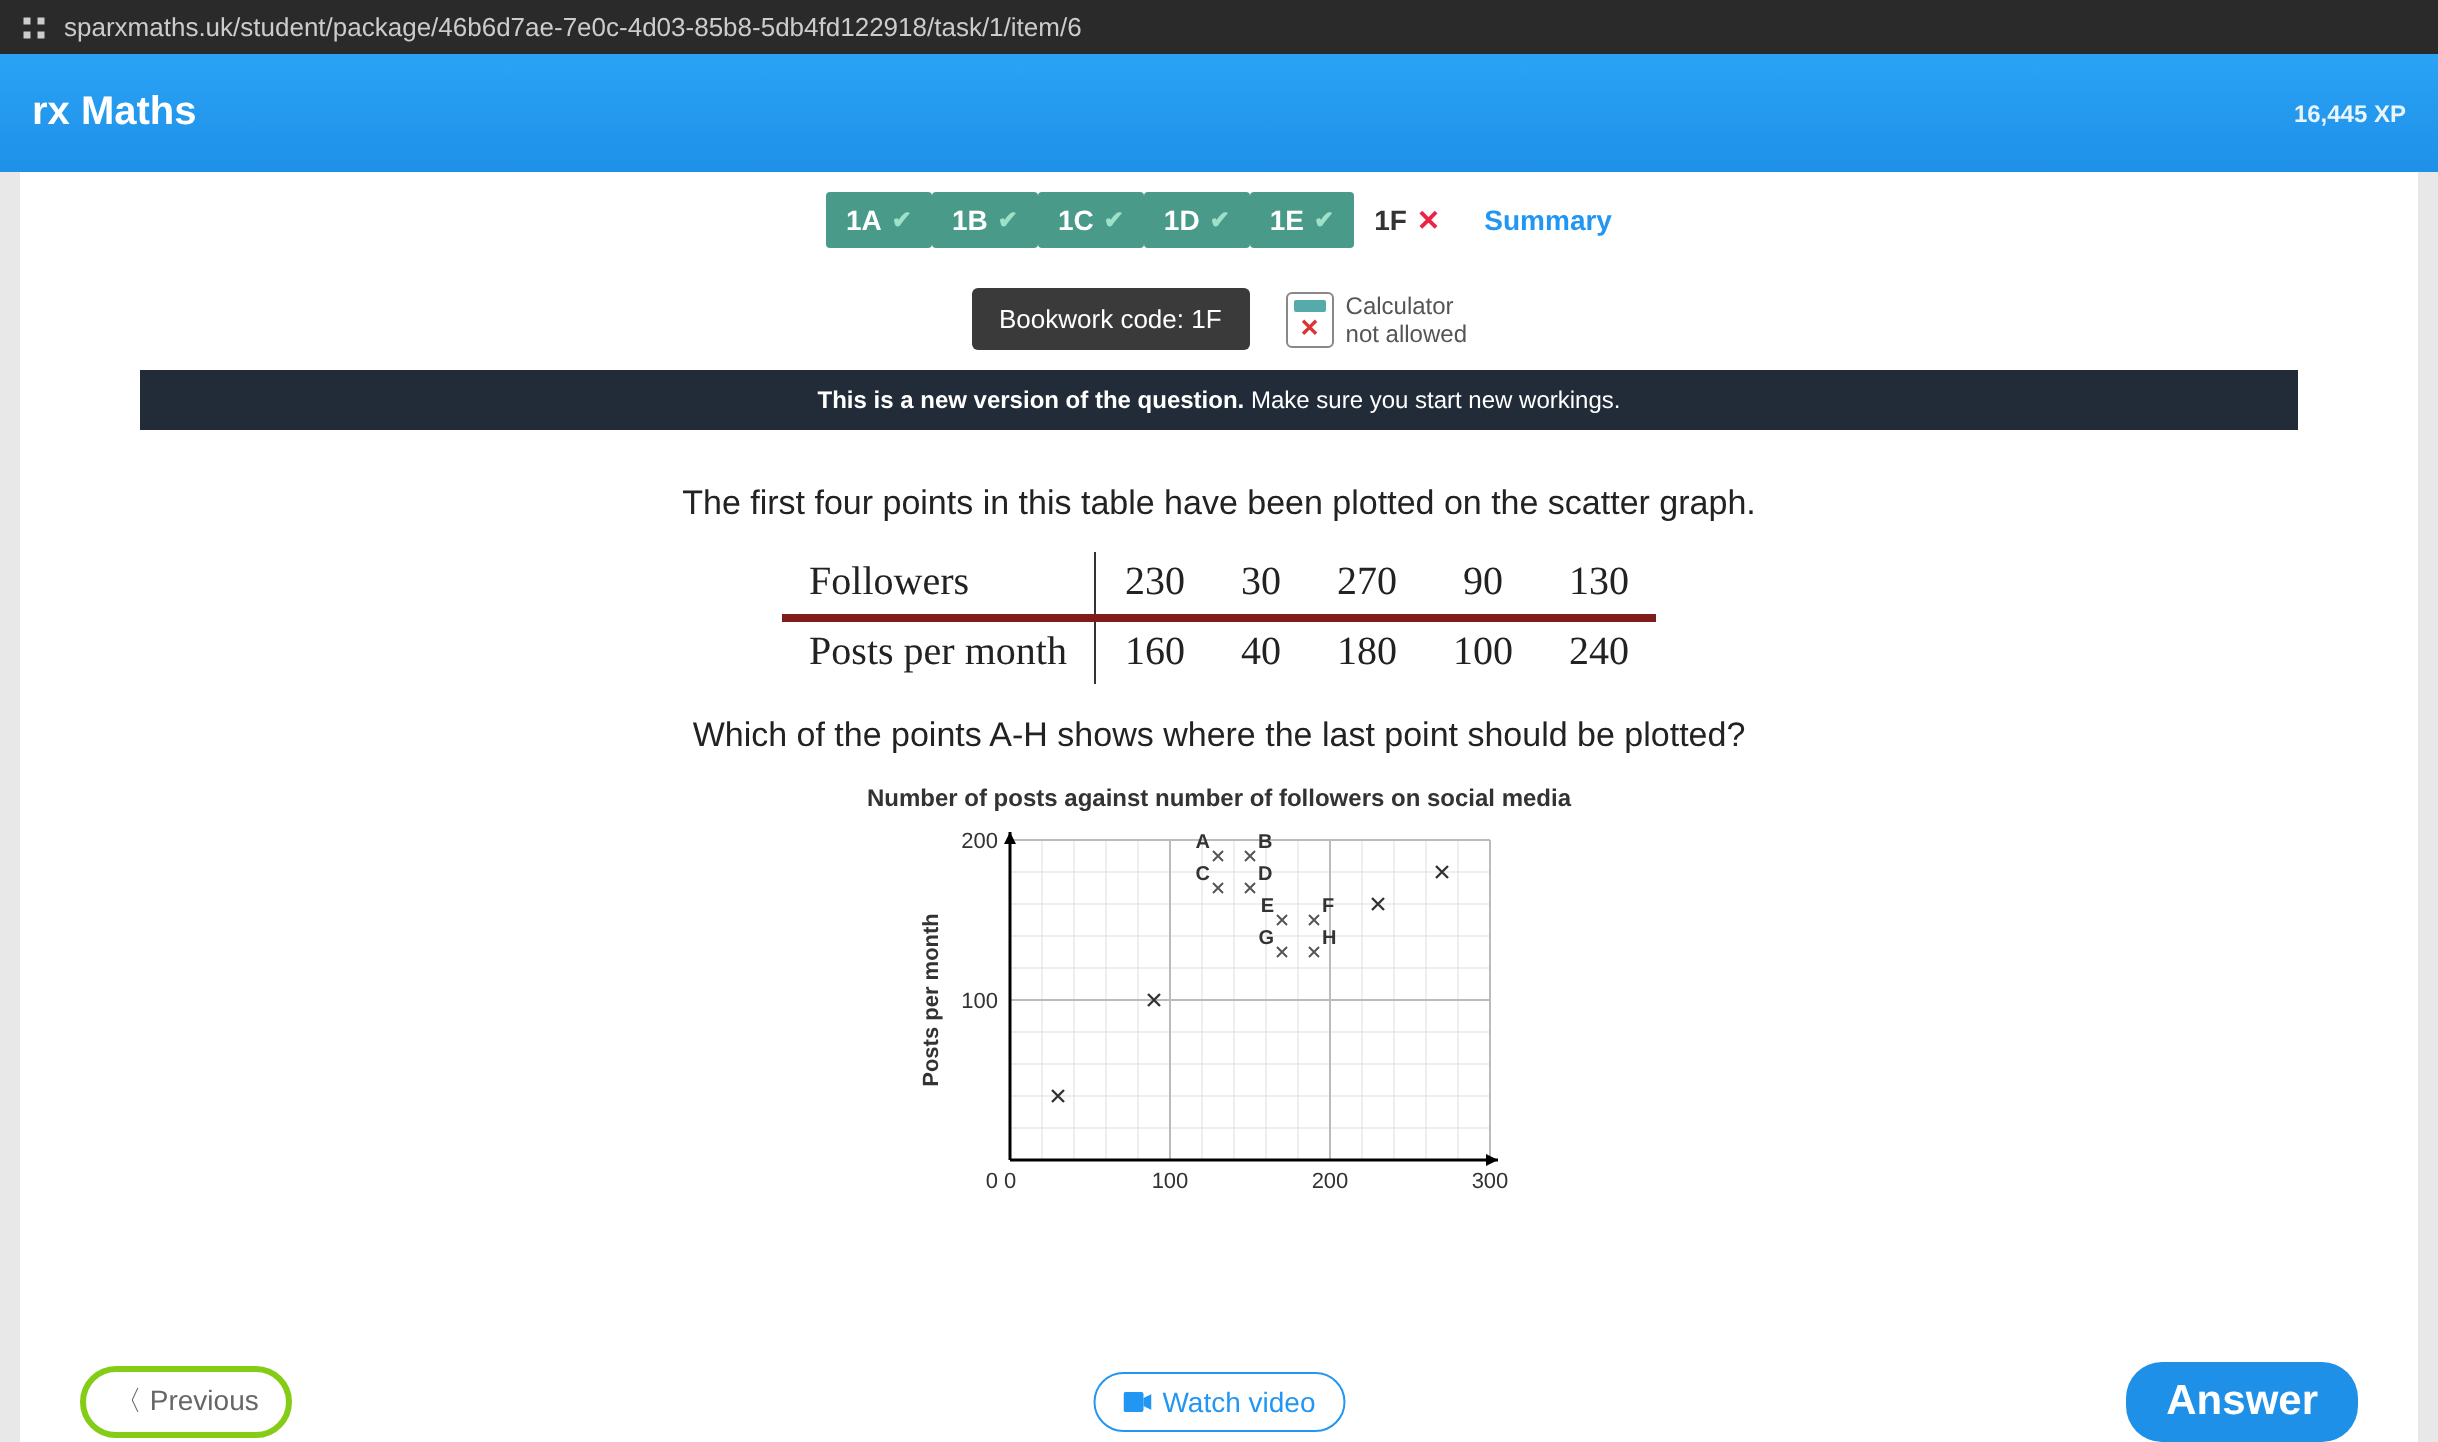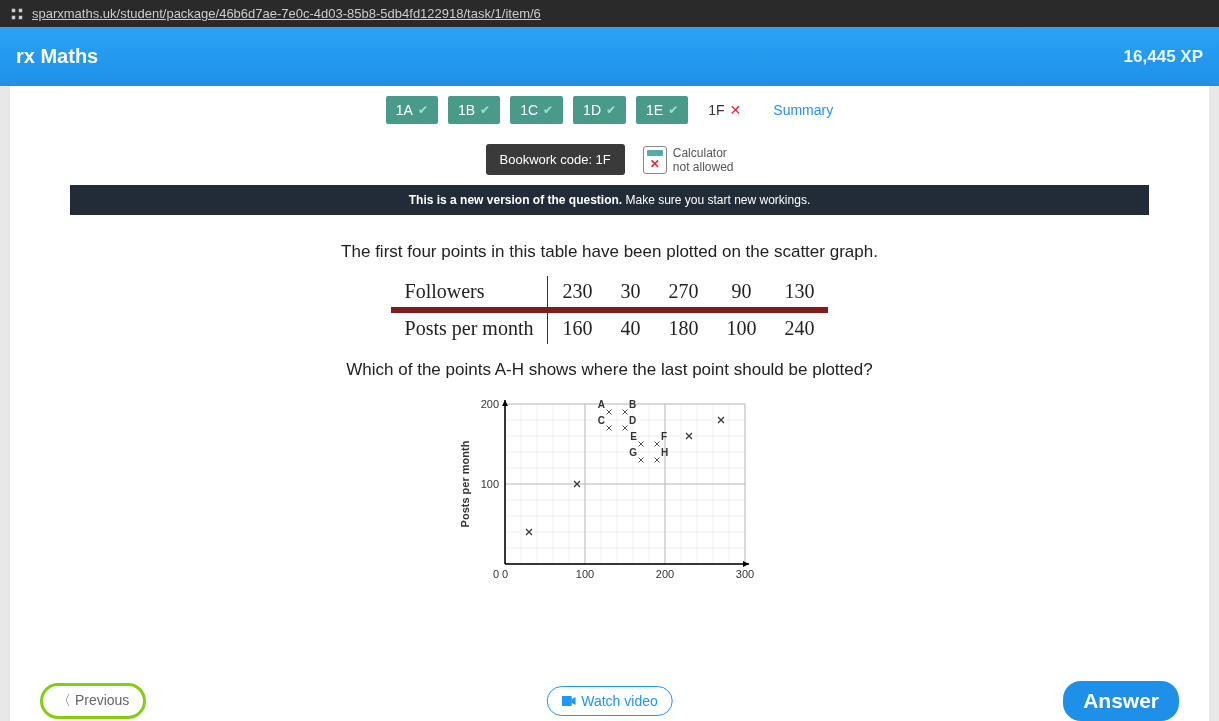--- a/index.html
+++ b/index.html
@@ -1,41 +1,41 @@
 <!DOCTYPE html>
 <html><head>
 <meta charset="utf-8">
 <style>
   * { box-sizing: border-box; margin: 0; padding: 0; }
   body { font-family: Arial, sans-serif; background: #e8e8e8; width:1219px; height:721px; overflow:hidden; }
-  .browser-bar { background:#2a2a2a; color:#ccc; padding:6px 10px; font-size:13px; display:flex; align-items:center; gap:8px;text-decoration:underline;}
+  .browser-bar { background:#2a2a2a; color:#ccc; padding:6px 10px; font-size:13px; display:flex; align-items:center; gap:8px;}
   .url-icon{width:14px;height:14px;display:inline-block;}
   .header { background:#2196f3; background:linear-gradient(#2aa3f5,#1e90e8); color:#fff; padding:18px 16px; display:flex; justify-content:space-between; align-items:center; font-weight:bold; }
   .brand{font-size:20px;}
-  .xp{font-size:17px;opacity:.9;}
+  .xp{font-size:12px;opacity:.9;}
   .content{ background:#fff; margin:0 10px; position:relative; height:calc(100% - 78px); }
-  .tasknav{ display:flex; justify-content:center; align-items:center; gap:10px; padding:10px 0 6px;}
+  .tasknav{ display:flex; justify-content:center; align-items:center; gap:0; padding:10px 0 6px;font-weight:bold;}
   .pill{ background:#4a9a8a; color:#fff; padding:6px 10px; font-size:14px; border-radius:2px; display:flex; align-items:center; gap:5px; cursor:pointer;}
   .pill.current{ background:#fff; color:#333; border:none;}
   .summary-link{ color:#2196f3; font-size:14px; margin-left:12px; cursor:pointer;}
   .check{color:#9fe0c8;font-size:12px;}
   .x-mark{color:#e24;}
   .midrow{ display:flex; justify-content:center; align-items:center; gap:18px; margin:14px 0 10px;}
   .bw-badge{ background:#3a3a3a; color:#fff; padding:8px 14px; font-size:13px; border-radius:3px;}
   .calc{ display:flex; align-items:center; gap:6px; font-size:12px; color:#555;}
   .calc-icon{width:24px;height:28px;border:1px solid #888;border-radius:3px;display:flex;align-items:center;justify-content:center;font-size:14px;position:relative;}
   .calc-icon::before{content:"";position:absolute;top:3px;left:3px;right:3px;height:6px;background:#5aa;border-radius:1px;}
   .calc-x{position:absolute;bottom:2px;font-size:12px;color:#d33;font-weight:bold;}
   .banner{ background:#222c38; color:#fff; text-align:center; padding:8px; font-size:12px; margin:0 60px;}
   .banner b{font-weight:bold;}
   .question-area{ padding:19px 120px 0; font-size:17px; color:#222;}
   .q-line{ text-align:center; margin:8px 0 14px;}
   table.data{ margin:0 auto 16px; border-collapse:collapse; font-family:Georgia, 'Times New Roman', serif; font-size:20px;}
   table.data td{ padding:4px 14px; text-align:center;}
-  table.data tr:first-child td{ border-bottom:6px solid #7f1d1d;}
+  table.data tr:first-child td{ border-bottom:4px solid #7f1d1d;}
   table.data td:first-child{ text-align:left; border-right:1px solid #333;}
   .chart-wrap{ text-align:center; margin-top:6px;}
   .chart-title{ font-size:12px; font-weight:bold; color:#333; margin-bottom:4px;}
   svg.chart{ display:block; margin:0 auto;}
   .footer-row{ position:absolute; bottom:8px; left:0; right:0; display:flex; align-items:center; justify-content:space-between; padding:0 30px;}
   .btn-prev{ border:3px solid #84cc16; background:#fff; color:#666; border-radius:18px; padding:6px 14px; font-size:14px; cursor:pointer;}
   .btn-watch{ border:1.5px solid #2196f3; background:#fff; color:#2196f3; border-radius:18px; padding:6px 14px; font-size:14px; cursor:pointer; display:flex; align-items:center; gap:6px;}
   .btn-answer{ background:#1e90e8; color:#fff; border:none; border-radius:18px; padding:8px 20px; font-size:21px; font-weight:bold; cursor:pointer;}
   .center-foot{position:absolute;left:50%;transform:translateX(-50%);}
 </style>
@@ -126,20 +126,21 @@
         <td>180</td>
         <td>100</td>
         <td>240</td>
       </tr>
     </tbody>
       </table>
 
     <div class="q-line">Which of the points A-H shows where the last point should be plotted?</div>
 
     <div class="chart-wrap">
+      <div class="chart-title">Number of posts against number of followers on social media</div>
       <svg class="chart" width="310" height="200" viewBox="0 0 310 200">
           <line x1="50" y1="10" x2="50" y2="170" stroke="#ddd" stroke-width="0.5"></line>
           <line x1="66" y1="10" x2="66" y2="170" stroke="#ddd" stroke-width="0.5"></line>
           <line x1="82" y1="10" x2="82" y2="170" stroke="#ddd" stroke-width="0.5"></line>
           <line x1="98" y1="10" x2="98" y2="170" stroke="#ddd" stroke-width="0.5"></line>
           <line x1="114" y1="10" x2="114" y2="170" stroke="#ddd" stroke-width="0.5"></line>
           <line x1="130" y1="10" x2="130" y2="170" stroke="#ddd" stroke-width="0.5"></line>
           <line x1="146" y1="10" x2="146" y2="170" stroke="#ddd" stroke-width="0.5"></line>
           <line x1="162" y1="10" x2="162" y2="170" stroke="#ddd" stroke-width="0.5"></line>
           <line x1="178" y1="10" x2="178" y2="170" stroke="#ddd" stroke-width="0.5"></line>

